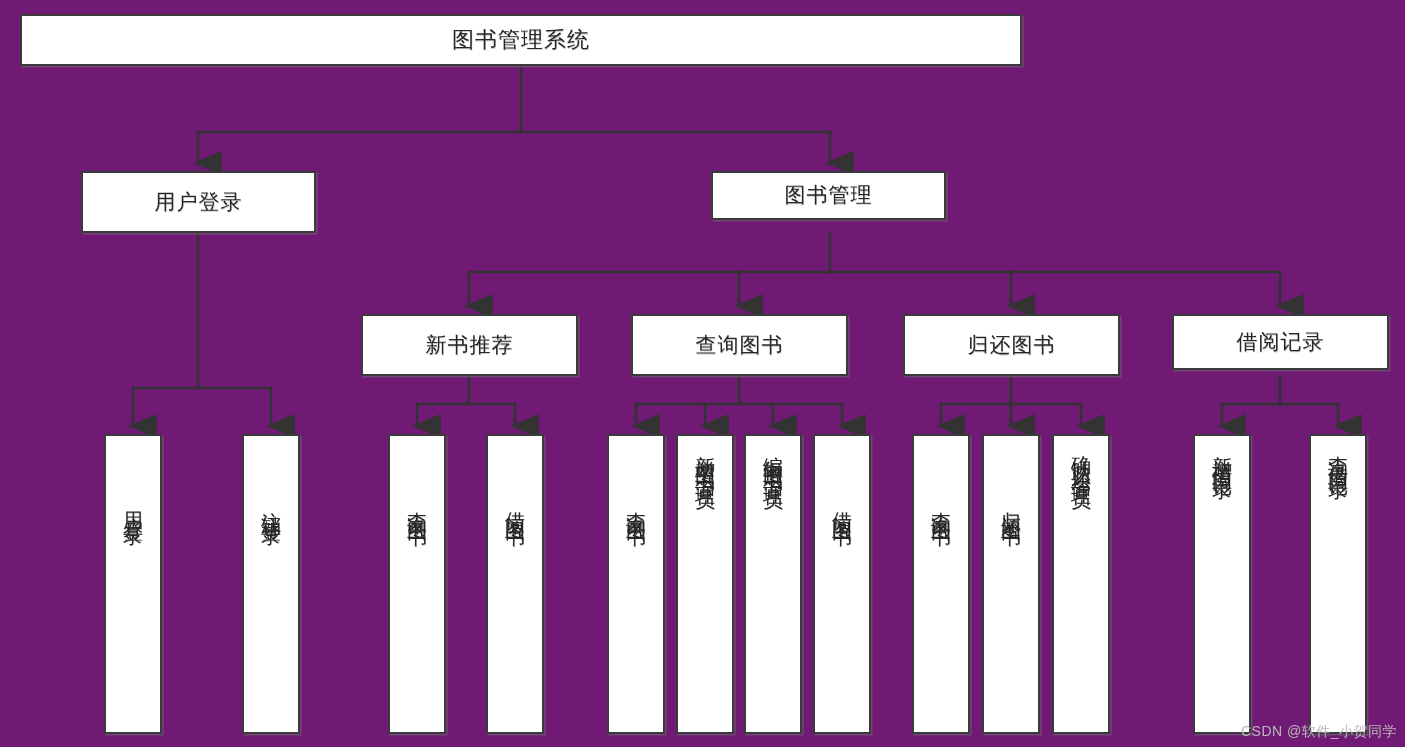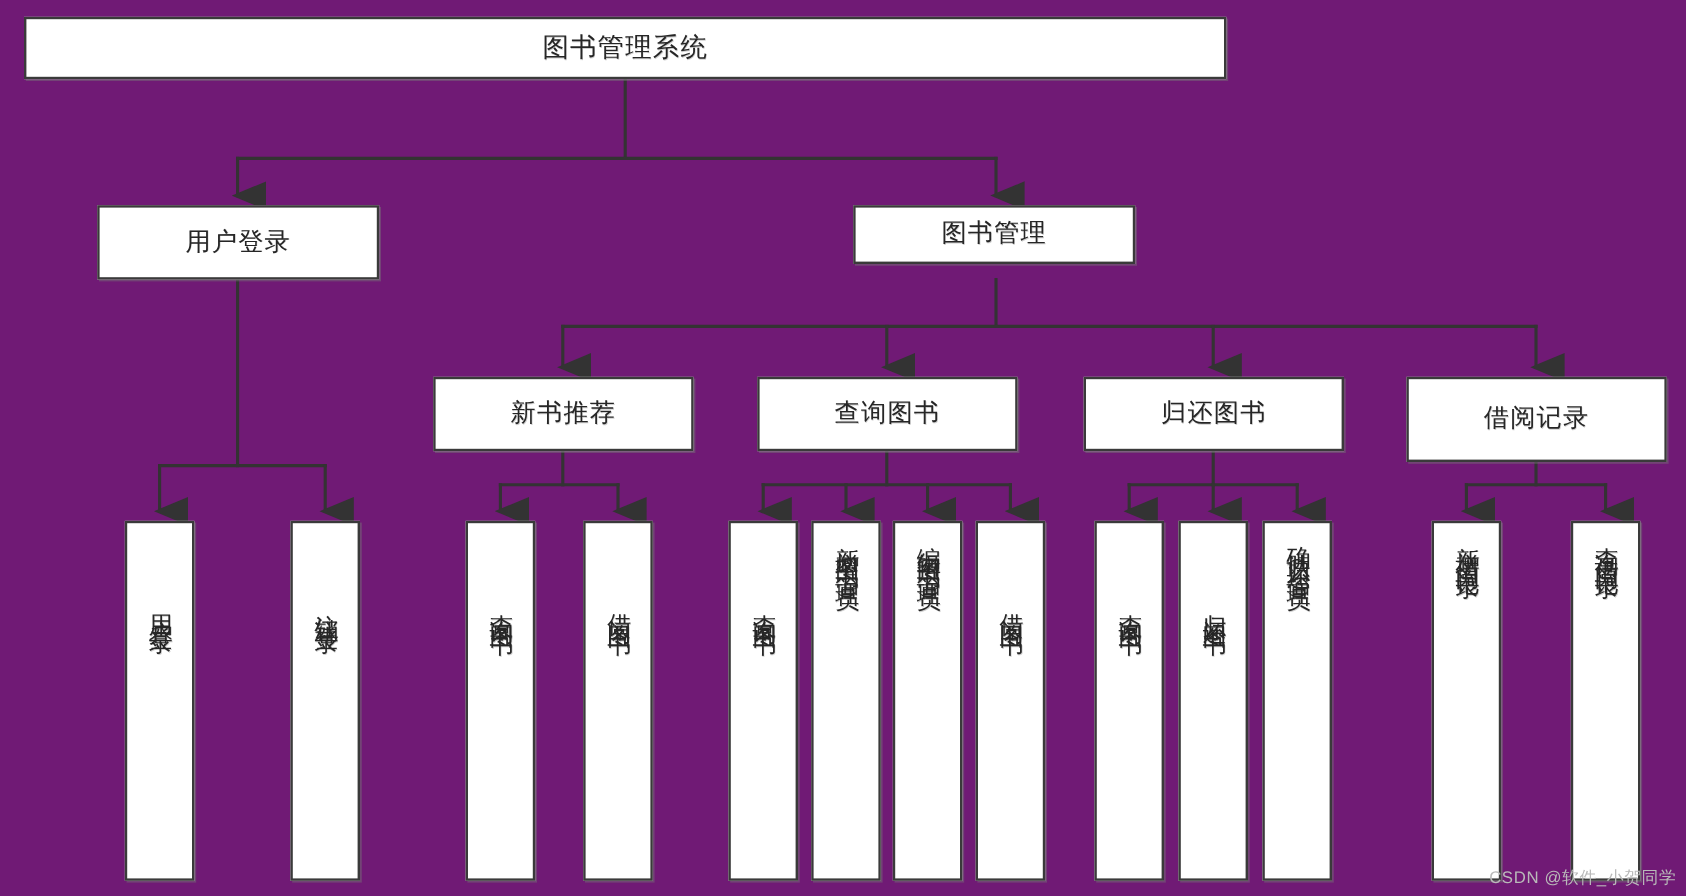--- a/index.html
+++ b/index.html
@@ -148,21 +148,21 @@
   </div>
 
   <div class="node" style="left:631px; top:314px; width:217px; height:62px;">
     <span class="label">查询图书</span>
   </div>
 
   <div class="node" style="left:903px; top:314px; width:217px; height:62px;">
     <span class="label">归还图书</span>
   </div>
 
-  <div class="node" style="left:1172px; top:314px; width:217px; height:71px;">
+  <div class="node" style="left:1172px; top:314px; width:217px; height:56px;">
     <span class="label">借阅记录</span>
   </div>
 
   <div class="node leaf mid" style="left:104px; top:434px; width:58px; height:300px;">
     <span class="label">用户登录</span>
   </div>
 
   <div class="node leaf mid" style="left:242px; top:434px; width:58px; height:300px;">
     <span class="label">注销登录</span>
   </div>

